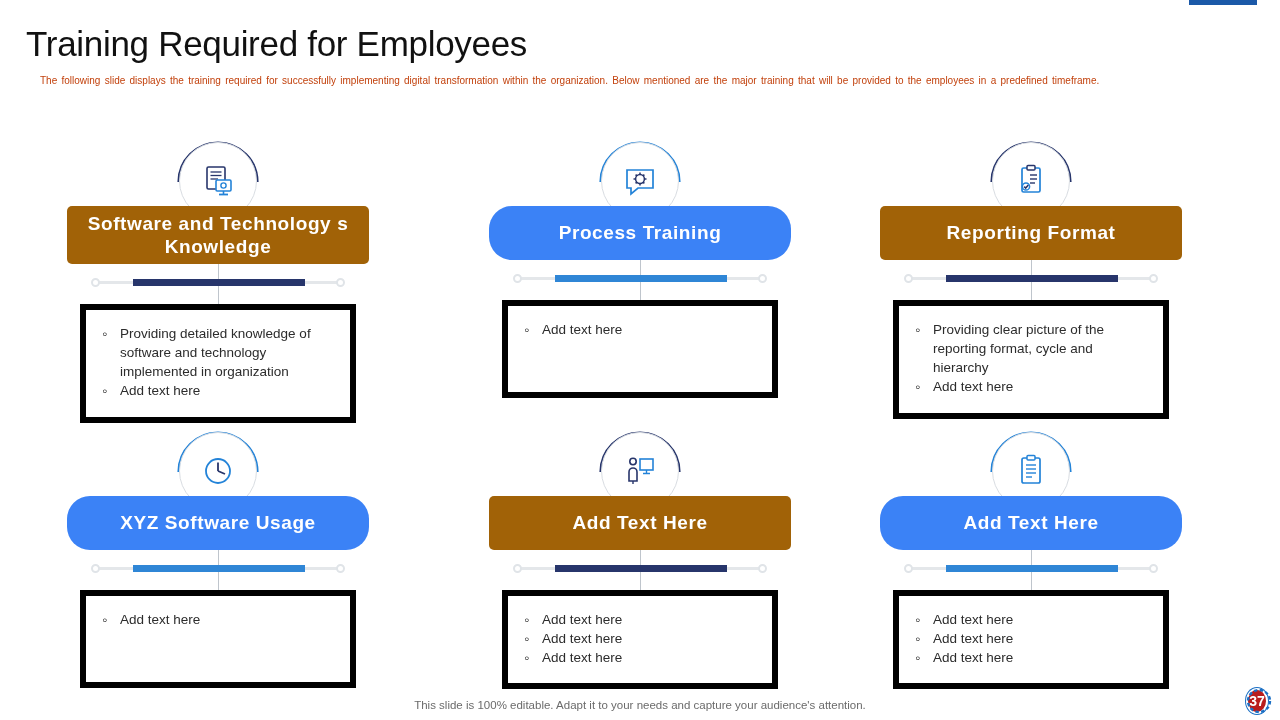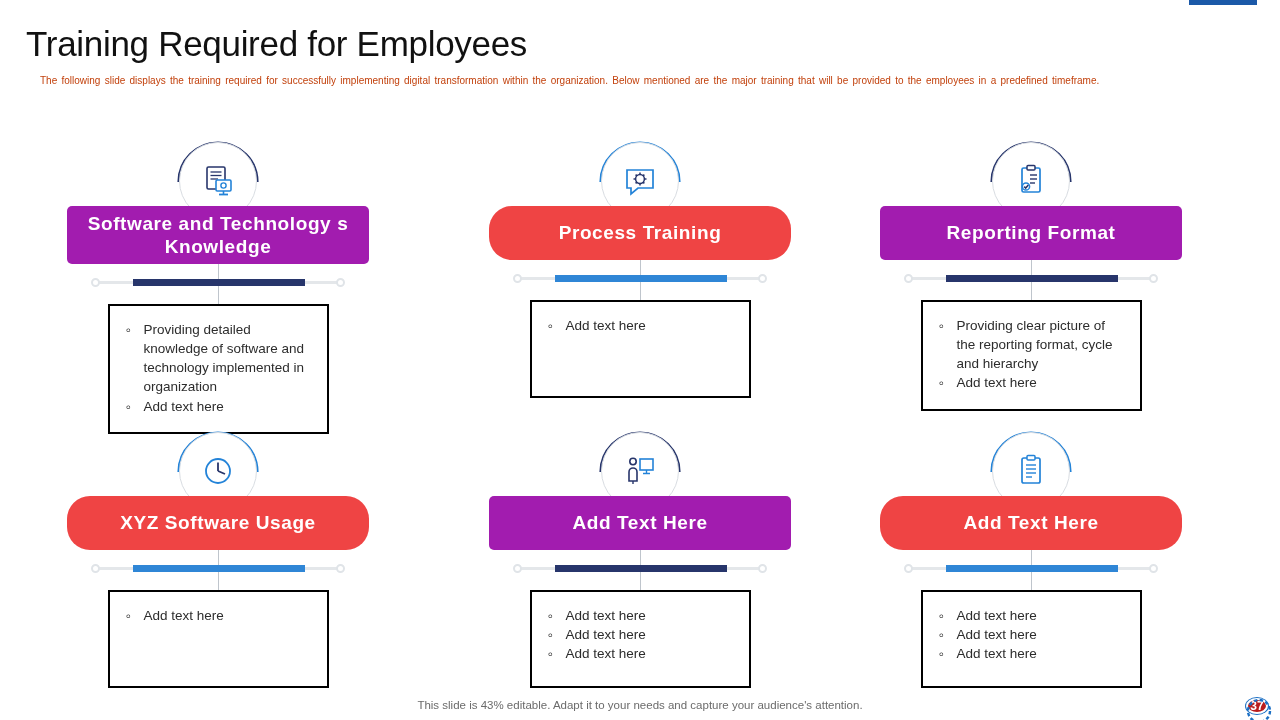--- a/index.html
+++ b/index.html
@@ -60,22 +60,22 @@
     height: 54px; width: 302px; margin: 0 auto;
     border-radius: 5px;
     display: flex; align-items: center; justify-content: center;
     text-align: center;
     color: #ffffff; font-size: 19px; font-weight: bold;
     letter-spacing: 0.6px;
     line-height: 1.22;
     z-index: 2;
   }
   .banner.two-line { height: 58px; }
-  .navy { background: #a21caf; }
-  .blue { background: #ef4444; border-radius: 23px; }
+  .navy { background: #a16207; }
+  .blue { background: #3b82f6; border-radius: 23px; }
 
   
   .connector {
     position: relative; width: 350px; height: 40px;
   }
   .connector .vline {
     position: absolute; left: 50%; top: 0; width: 1px; height: 40px;
     background: #bfc5cc;
   }
   .connector .rail {
@@ -89,43 +89,43 @@
   .rail-blue { background: #2f86d6; }
   .connector .dot {
     position: absolute; top: 14px; width: 9px; height: 9px; border-radius: 50%;
     background: #ffffff; border: 2px solid #e0e4e8;
   }
   .connector .dot.left { left: 48px; }
   .connector .dot.right { left: 293px; }
 
   .textbox {
     position: relative;
-    width: 221px; margin: 0 auto;
-    border: 2px solid #000000; background: #fff;
+    width: 276px; margin: 0 auto;
+    border: 6px solid #000000; background: #fff;
     padding: 14px 16px 16px 14px;
     min-height: 98px;
   }
   .textbox ul { list-style: none; margin: 0; padding: 0; }
   .textbox li {
     position: relative; padding-left: 20px;
     font-size: 13.5px; color: #2c2c2c; line-height: 1.42; margin-bottom: 0;
   }
   .textbox li::before {
     content: "\25E6";
     position: absolute; left: 2px; top: -1px; font-size: 15px; color: #2c2c2c;
   }
 
   .footer {
     position: absolute; left: 0; bottom: 9px; width: 1280px;
     text-align: center; font-size: 11.5px; color: #6b6b6b;
   }
   .page-badge {
     position: absolute; right: 12px; bottom: 6px;
-    width: 22px; height: 16px; border-radius: 50%;
-    background: #b91c1c; color: #fff; font-size: 12px; font-weight: bold;
+    width: 22px; height: 26px; border-radius: 50%;
+    background: #b91c1c; color: #fff; font-size: 14px; font-weight: bold;
     display: flex; align-items: center; justify-content: center;
     border: 2px solid #fff;
     box-shadow: 0 0 0 1px #1b6fc4;
   }
   .page-badge .gearring {
     position: absolute; width: 26px; height: 26px; left: -2px; top: -2px;
   }
 </style>
 </head>
 <body>
@@ -339,21 +339,21 @@
             <li>Add text here</li>
             <li>Add text here</li>
             <li>Add text here</li>
           </ul>
         </div>
       </div>
 
     </div>
   </div>
 
-  <div class="footer">This slide is 43% editable. Adapt it to your needs and capture your audience's attention.</div>
+  <div class="footer">This slide is 100% editable. Adapt it to your needs and capture your audience's attention.</div>
 
   <div class="page-badge">
     <svg class="gearring" viewBox="0 0 26 26">
       <circle cx="13" cy="13" r="11" fill="none" stroke="#1b6fc4" stroke-width="2.4" stroke-dasharray="3.4 2.4"></circle>
     </svg>
     <span>37</span>
   </div>
 
 </div>
 

